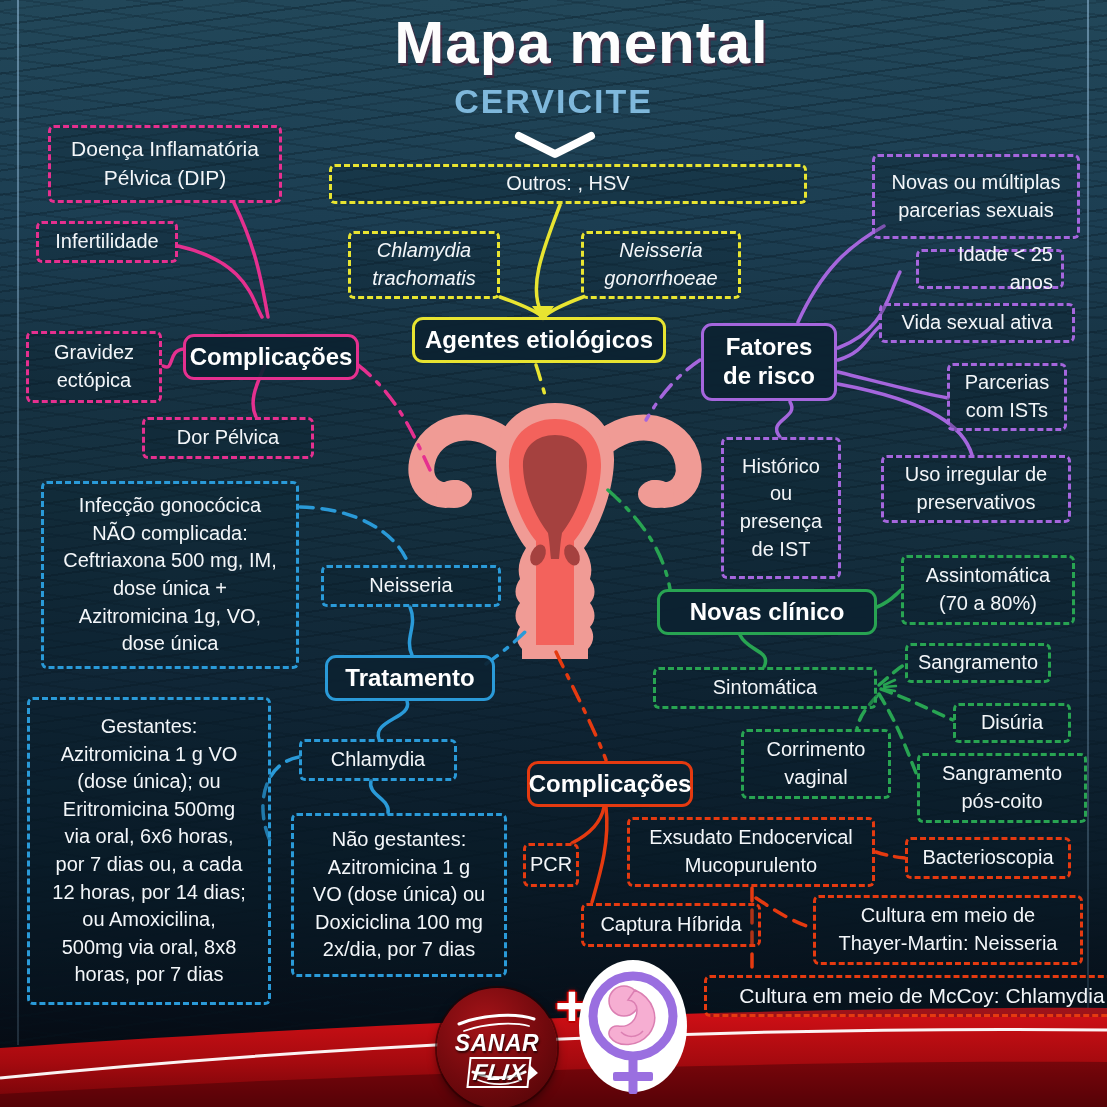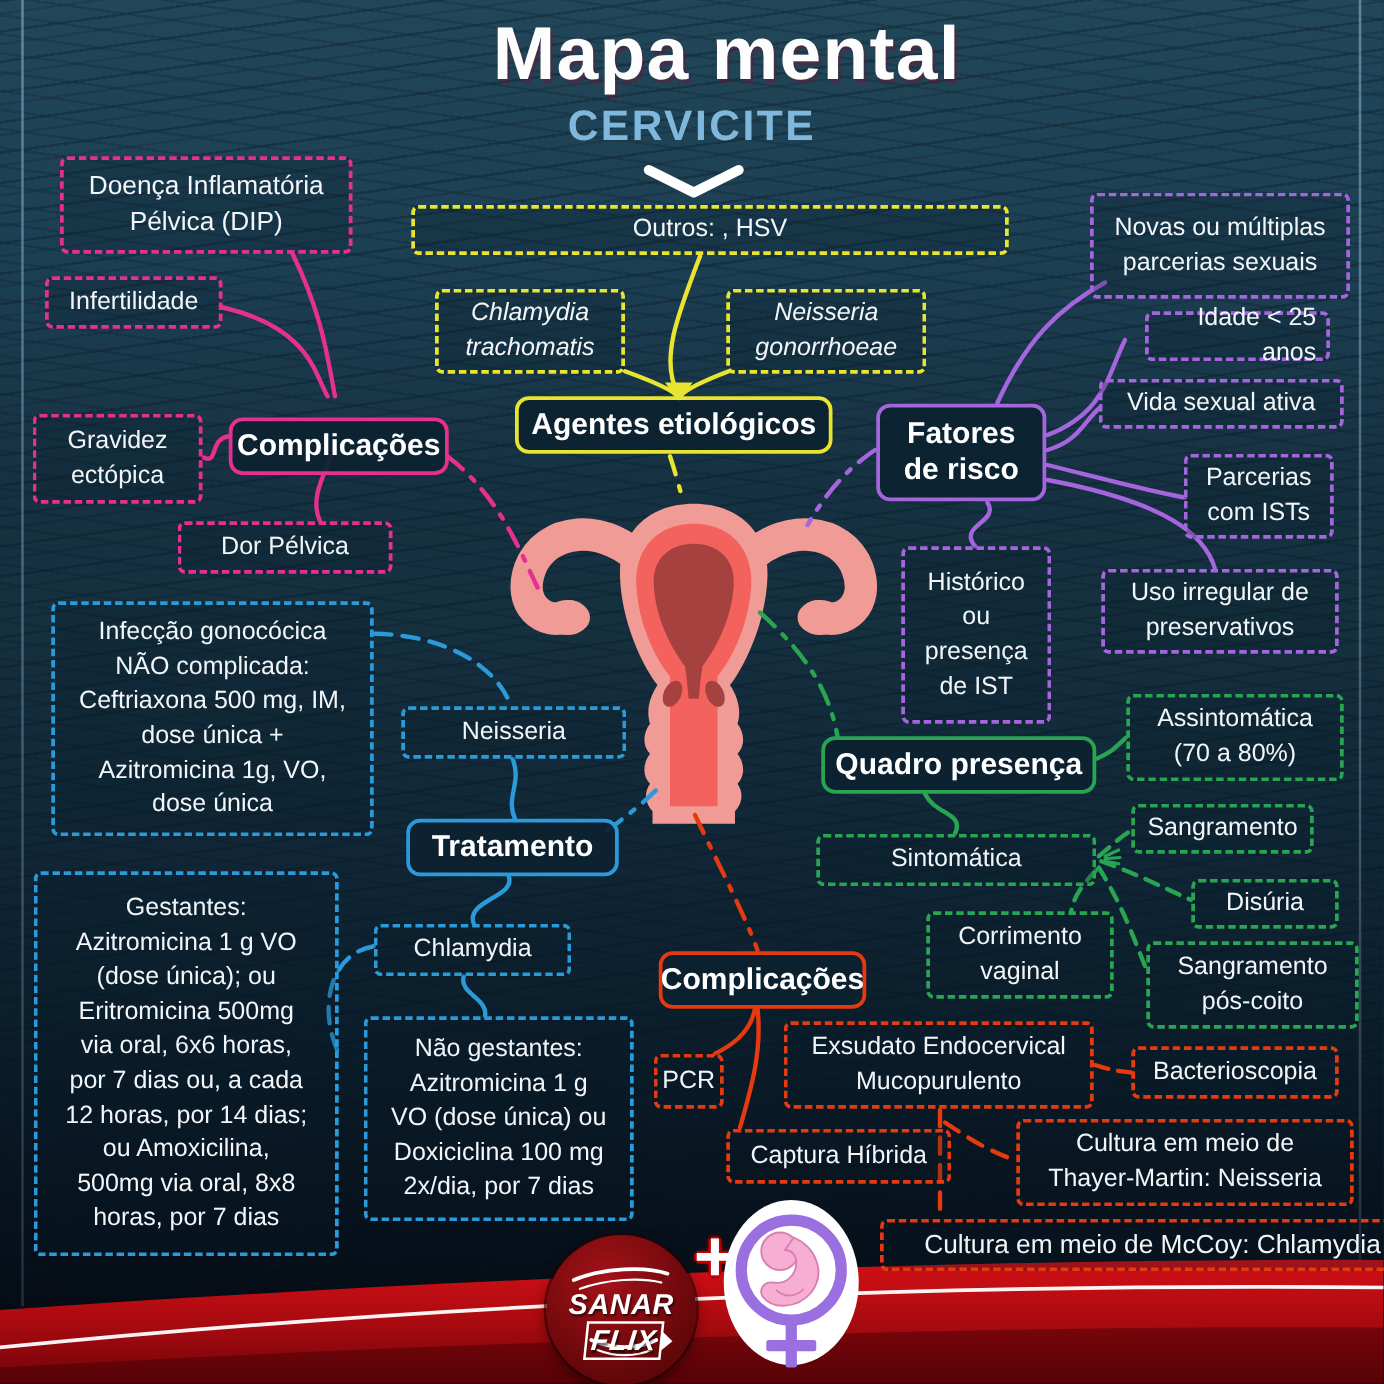--- a/index.html
+++ b/index.html
@@ -185,21 +185,21 @@
 
 <div class="box dash-green" style="left:901px;top:555px;width:174px;height:70px;">Assintomática
 (70 a 80%)</div>
 <div class="box dash-green" style="left:653px;top:667px;width:224px;height:42px;">Sintomática</div>
 <div class="box dash-green" style="left:905px;top:643px;width:146px;height:40px;">Sangramento</div>
 <div class="box dash-green" style="left:953px;top:703px;width:118px;height:40px;">Disúria</div>
 <div class="box dash-green" style="left:741px;top:729px;width:150px;height:70px;">Corrimento
 vaginal</div>
 <div class="box dash-green" style="left:917px;top:753px;width:170px;height:70px;">Sangramento
 pós-coito</div>
-<div class="node node-green" style="left:657px;top:589px;width:220px;height:46px;">Quadro presença</div>
+<div class="node node-green" style="left:657px;top:589px;width:220px;height:46px;">Novas clínico</div>
 
 <div class="box dash-blue" style="left:41px;top:481px;width:258px;height:188px;">Infecção gonocócica
 NÃO complicada:
 Ceftriaxona 500 mg, IM,
 dose única +
 Azitromicina 1g, VO,
 dose única</div>
 <div class="box dash-blue" style="left:321px;top:565px;width:180px;height:42px;">Neisseria</div>
 <div class="box dash-blue" style="left:299px;top:739px;width:158px;height:42px;">Chlamydia</div>
 <div class="box dash-blue" style="left:27px;top:697px;width:244px;height:308px;text-align:center;">Gestantes:

